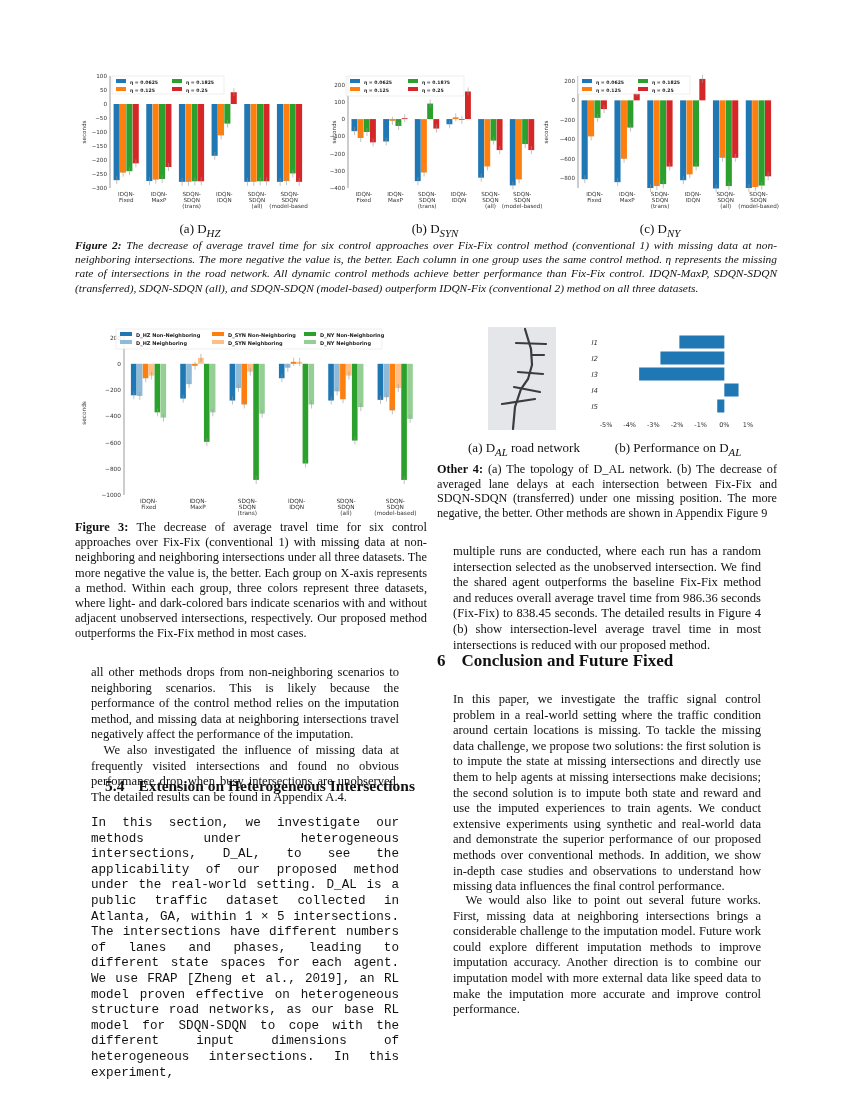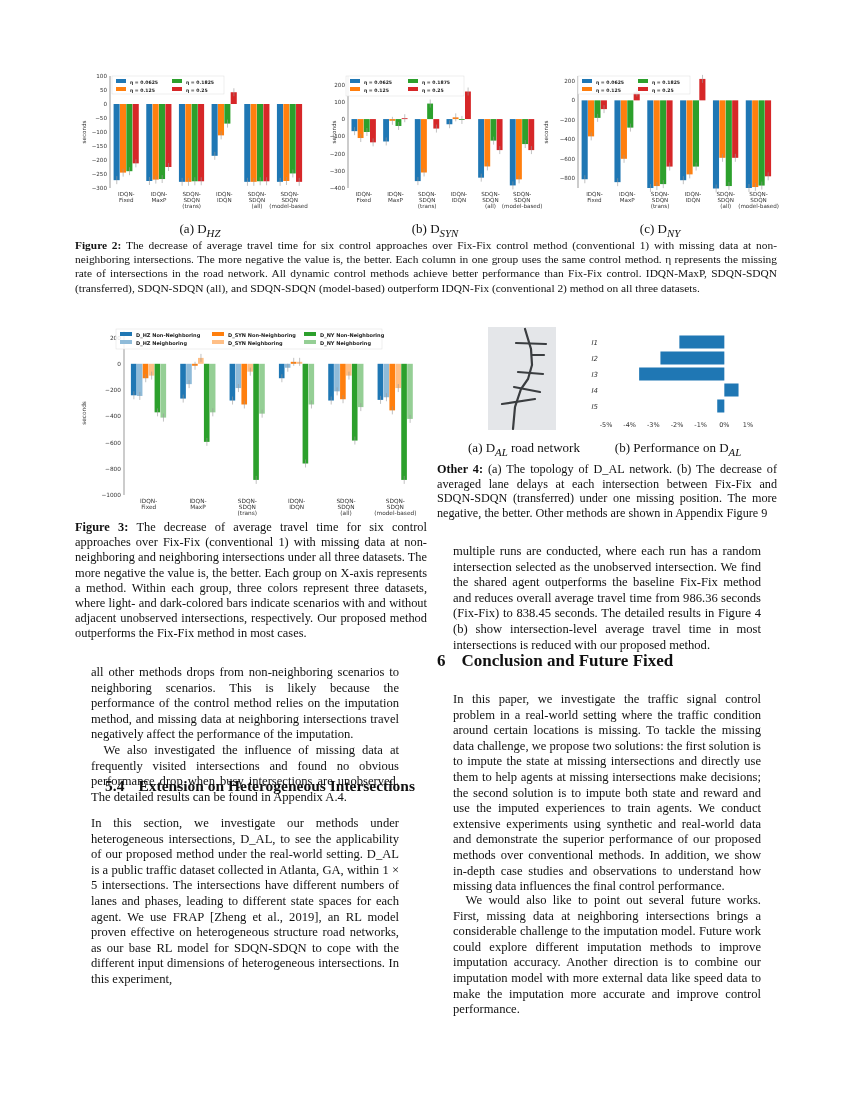--- a/index.html
+++ b/index.html
@@ -278,21 +278,21 @@
 <div class="abs subcap" style="left:140px;top:221px;width:120px;">
   <span>(a) D</span><i><sub>HZ</sub></i>
 </div>
 <div class="abs subcap" style="left:375px;top:221px;width:120px;">
   <span>(b) D</span><i><sub>SYN</sub></i>
 </div>
 <div class="abs subcap" style="left:600px;top:221px;width:120px;">
   <span>(c) D</span><i><sub>NY</sub></i>
 </div>
 
-<div class="abs cap" style="left:75px;top:238px;width:702px;">
+<div class="abs cap" style="left:75px;top:238px;width:702px;font-style:italic;">
   <b>Figure 2:</b><span> The decrease of average travel time for six control approaches over Fix-Fix control method (conventional 1) with missing data at non-neighboring intersections. The more negative the value is, the better. Each column in one group uses the same control method. η represents the missing rate of intersections in the road network. All dynamic control methods achieve better performance than Fix-Fix control. IDQN-MaxP, SDQN-SDQN (transferred), SDQN-SDQN (all), and SDQN-SDQN (model-based) outperform IDQN-Fix (conventional 2) method on all three datasets.</span>
 </div>
 
 <div class="abs" style="left:78px;top:325px;width:345px;height:192px;">
   <svg id="f3" width="345" height="192">
       <line x1="46" y1="6" x2="46" y2="170" stroke="#555" stroke-width="0.6"></line>
       <text x="43" y="14.56" font-size="5.8" text-anchor="end" fill="#333">200</text>
       <text x="43" y="40.800000000000004" font-size="5.8" text-anchor="end" fill="#333">0</text>
       <text x="43" y="67.03999999999999" font-size="5.8" text-anchor="end" fill="#333">−200</text>
       <text x="43" y="93.28" font-size="5.8" text-anchor="end" fill="#333">−400</text>
@@ -464,15 +464,15 @@
 
 <div class="abs txt" style="left:75px;top:649px;width:340px;">
   <p>all other methods drops from non-neighboring scenarios to neighboring scenarios. This is likely because the performance of the control method relies on the imputation method, and missing data at neighboring intersections travel negatively affect the performance of the imputation.</p>
 </div>
 <div class="abs txt" style="left:75px;top:727px;width:340px;">
   <p class="indent">We also investigated the influence of missing data at frequently visited intersections and found no obvious performance drop when busy intersections are unobserved. The detailed results can be found in Appendix A.4.</p>
 </div>
 <div class="abs" style="left:75px;top:777px;width:340px;text-align:right;">
   <span class="sec">5.4</span><span class="sec" style="margin-left:14px;">Extension on Heterogeneous Intersections</span>
 </div>
-<div class="abs txt" style="left:75px;top:800px;width:340px;">
+<div class="abs txt" style="left:75px;top:800px;width:340px;font-family:Liberation Mono, monospace;">
   <p>In this section, we investigate our methods under heterogeneous intersections, D_AL, to see the applicability of our proposed method under the real-world setting. D_AL is a public traffic dataset collected in Atlanta, GA, within 1 × 5 intersections. The intersections have different numbers of lanes and phases, leading to different state spaces for each agent. We use FRAP [Zheng et al., 2019], an RL model proven effective on heterogeneous structure road networks, as our base RL model for SDQN-SDQN to cope with the different input dimensions of heterogeneous intersections. In this experiment,</p>
 </div>
 
 </body></html>

